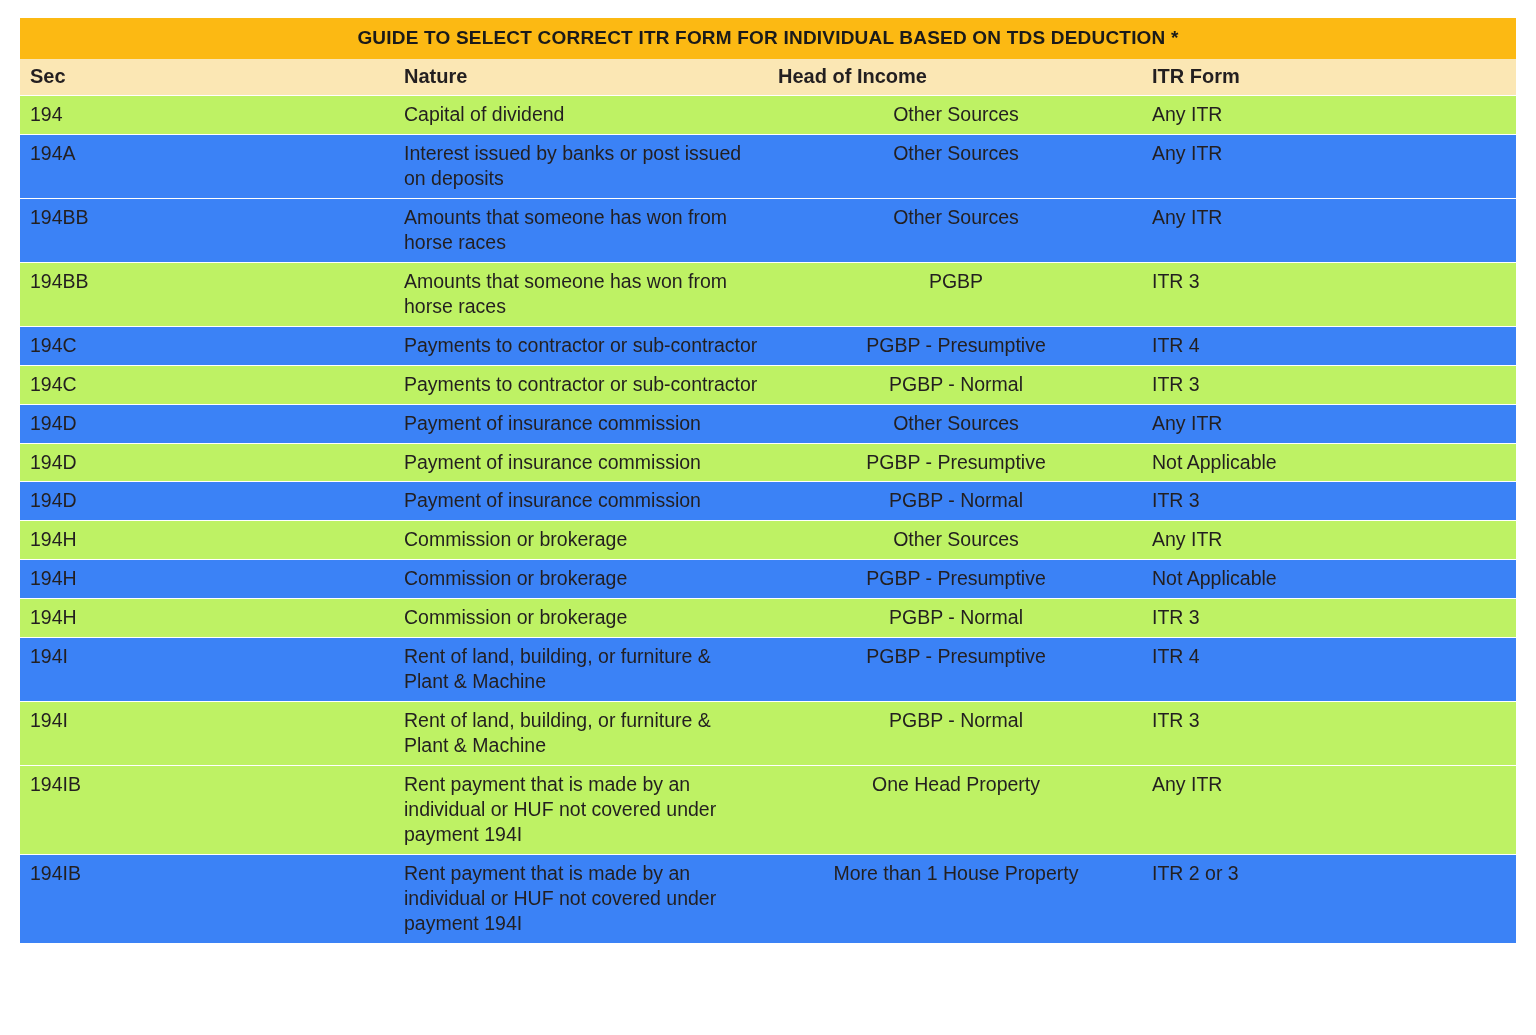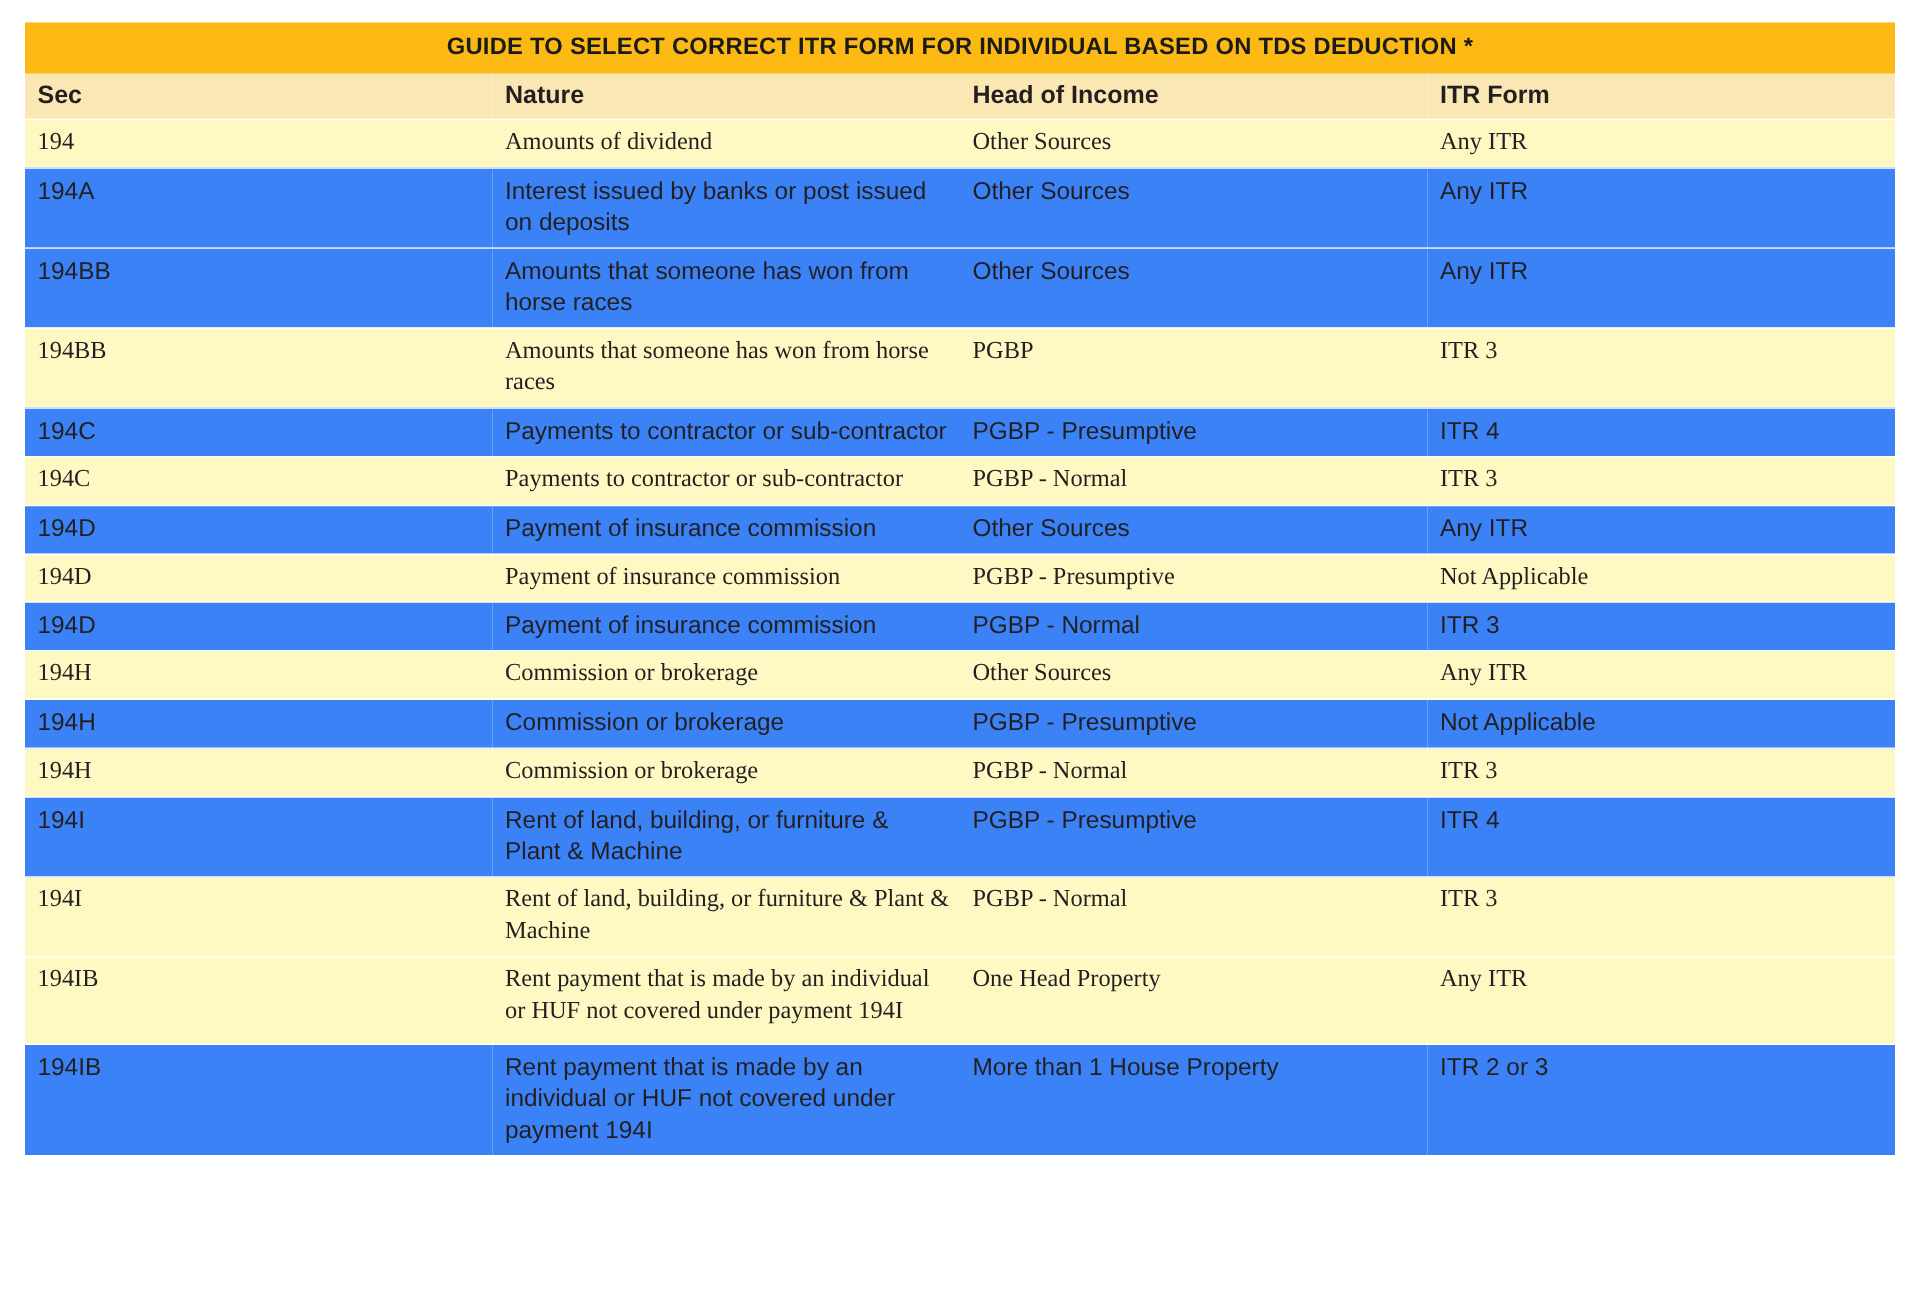--- a/index.html
+++ b/index.html
@@ -44,26 +44,26 @@
     color: #231f20;
   }
   table.guide tbody td {
     padding: 6px 8px 7px 10px;
     vertical-align: top;
     line-height: 1.28;
     font-size: 19.5px;
     border-bottom: 1px solid #ffffff;
     color: #231f20;
   }
-  tr.odd td { background: #fef9c3; font-family: Liberation Serif, serif; }
+  tr.odd td { background: #bef264; }
   tr.even td { background: #3b82f6; }
 
   .c-sec   { width: 175px; }
   .c-nat   { width: 920px; }
-  .c-head  { width: 230px; }
+  .c-head  { width: 230px; text-align: center; }
   .c-itr   { width: 171px; }
 
   td.tall { height: 56px; }
 </style>
 </head>
 <body>
 
 <div class="sheet">
   <table class="guide">
     <thead>
@@ -73,21 +73,21 @@
       <tr>
         <th class="col-head c-sec">Sec</th>
         <th class="col-head c-nat">Nature</th>
         <th class="col-head c-head">Head of Income</th>
         <th class="col-head c-itr">ITR Form</th>
       </tr>
     </thead>
     <tbody id="rows-body">
         <tr class="odd">
           <td class="c-sec">194</td>
-          <td class="c-nat">Amounts of dividend</td>
+          <td class="c-nat">Capital of dividend</td>
           <td class="c-head">Other Sources</td>
           <td class="c-itr">Any ITR</td>
         </tr>
         <tr class="even">
           <td class="c-sec">194A</td>
           <td class="c-nat">Interest issued by banks or post issued on deposits</td>
           <td class="c-head">Other Sources</td>
           <td class="c-itr">Any ITR</td>
         </tr>
         <tr class="even">

